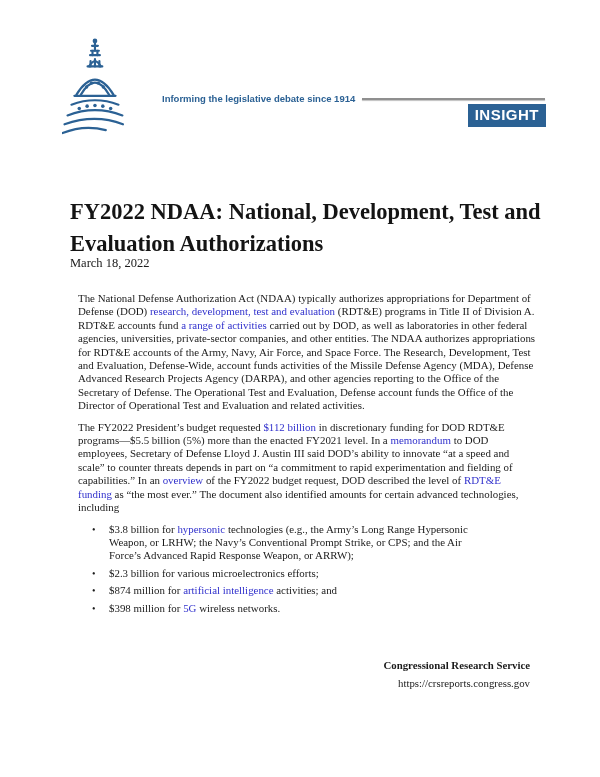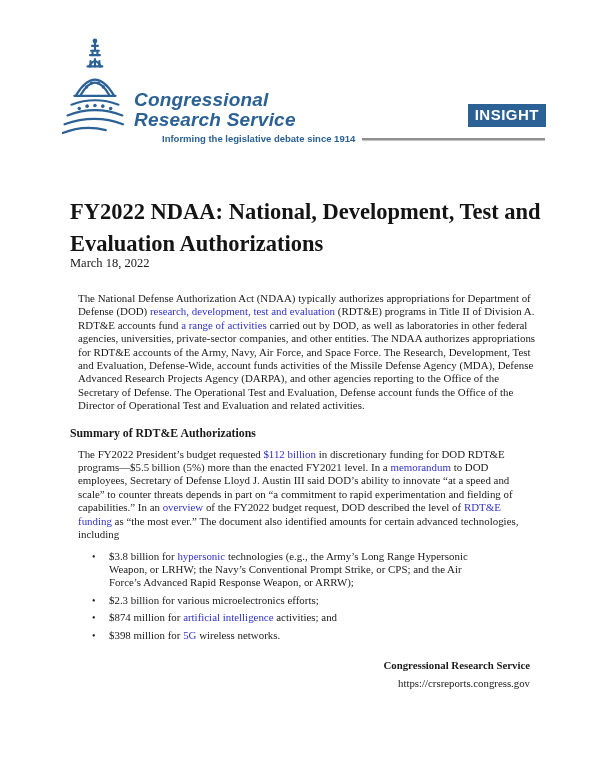--- a/index.html
+++ b/index.html
@@ -137,36 +137,33 @@
         <circle cx="25" cy="71.5" r="1.8" fill="currentColor" stroke="none"></circle>
         <circle cx="33" cy="70.8" r="1.8" fill="currentColor" stroke="none"></circle>
         <circle cx="41" cy="71.5" r="1.8" fill="currentColor" stroke="none"></circle>
         <circle cx="49" cy="74" r="1.8" fill="currentColor" stroke="none"></circle>
         <path d="M5 81 Q33 70 61 81"></path>
         <path d="M2 90 Q33 79 61.5 90"></path>
         <path d="M0 99 Q22 90 44 96"></path>
       </g>
     </svg>
     <div class="logo-text">
-      <div class="org-name">Congressional
-Research Service</div>
       <div class="tagline-row">
         <span class="tagline">Informing the legislative debate since 1914</span>
         <span class="header-rule"></span>
       </div>
     </div>
   </div>
   <div class="badge">INSIGHT</div>
 
   <h1 class="title">FY2022 NDAA: National, Development, Test and Evaluation Authorizations</h1>
   <div class="date">March 18, 2022</div>
 
   <div class="content">
     <p><span>The National Defense Authorization Act (NDAA) typically authorizes appropriations for Department of Defense (DOD) </span><a class="lnk">research, development, test and evaluation</a><span> (RDT&amp;E) programs in Title II of Division A. RDT&amp;E accounts fund </span><a class="lnk">a range of activities</a><span> carried out by DOD, as well as laboratories in other federal agencies, universities, private-sector companies, and other entities. The NDAA authorizes appropriations for RDT&amp;E accounts of the Army, Navy, Air Force, and Space Force. The Research, Development, Test and Evaluation, Defense-Wide, account funds activities of the Missile Defense Agency (MDA), Defense Advanced Research Projects Agency (DARPA), and other agencies reporting to the Office of the Secretary of Defense. The Operational Test and Evaluation, Defense account funds the Office of the Director of Operational Test and Evaluation and related activities.</span></p>
-    <h2 class="section">Summary of RDT&amp;E Authorizations</h2>
     <p><span>The FY2022 President’s budget requested </span><a class="lnk">$112 billion</a><span> in discretionary funding for DOD RDT&amp;E programs—$5.5 billion (5%) more than the enacted FY2021 level. In a </span><a class="lnk">memorandum</a><span> to DOD employees, Secretary of Defense Lloyd J. Austin III said DOD’s ability to innovate “at a speed and scale” to counter threats depends in part on “a commitment to rapid experimentation and fielding of capabilities.” In an </span><a class="lnk">overview</a><span> of the FY2022 budget request, DOD described the level of </span><a class="lnk">RDT&amp;E funding</a><span> as “the most ever.” The document also identified amounts for certain advanced technologies, including</span></p>
     <ul class="bullets">
       <li>
         <span class="marker">•</span>
         <span class="li-text"><span>$3.8 billion for </span><a class="lnk">hypersonic</a><span> technologies (e.g., the Army’s Long Range Hypersonic Weapon, or LRHW; the Navy’s Conventional Prompt Strike, or CPS; and the Air Force’s Advanced Rapid Response Weapon, or ARRW);</span></span>
       </li>
       <li>
         <span class="marker">•</span>
         <span class="li-text"><span>$2.3 billion for various microelectronics efforts;</span></span>
       </li>

